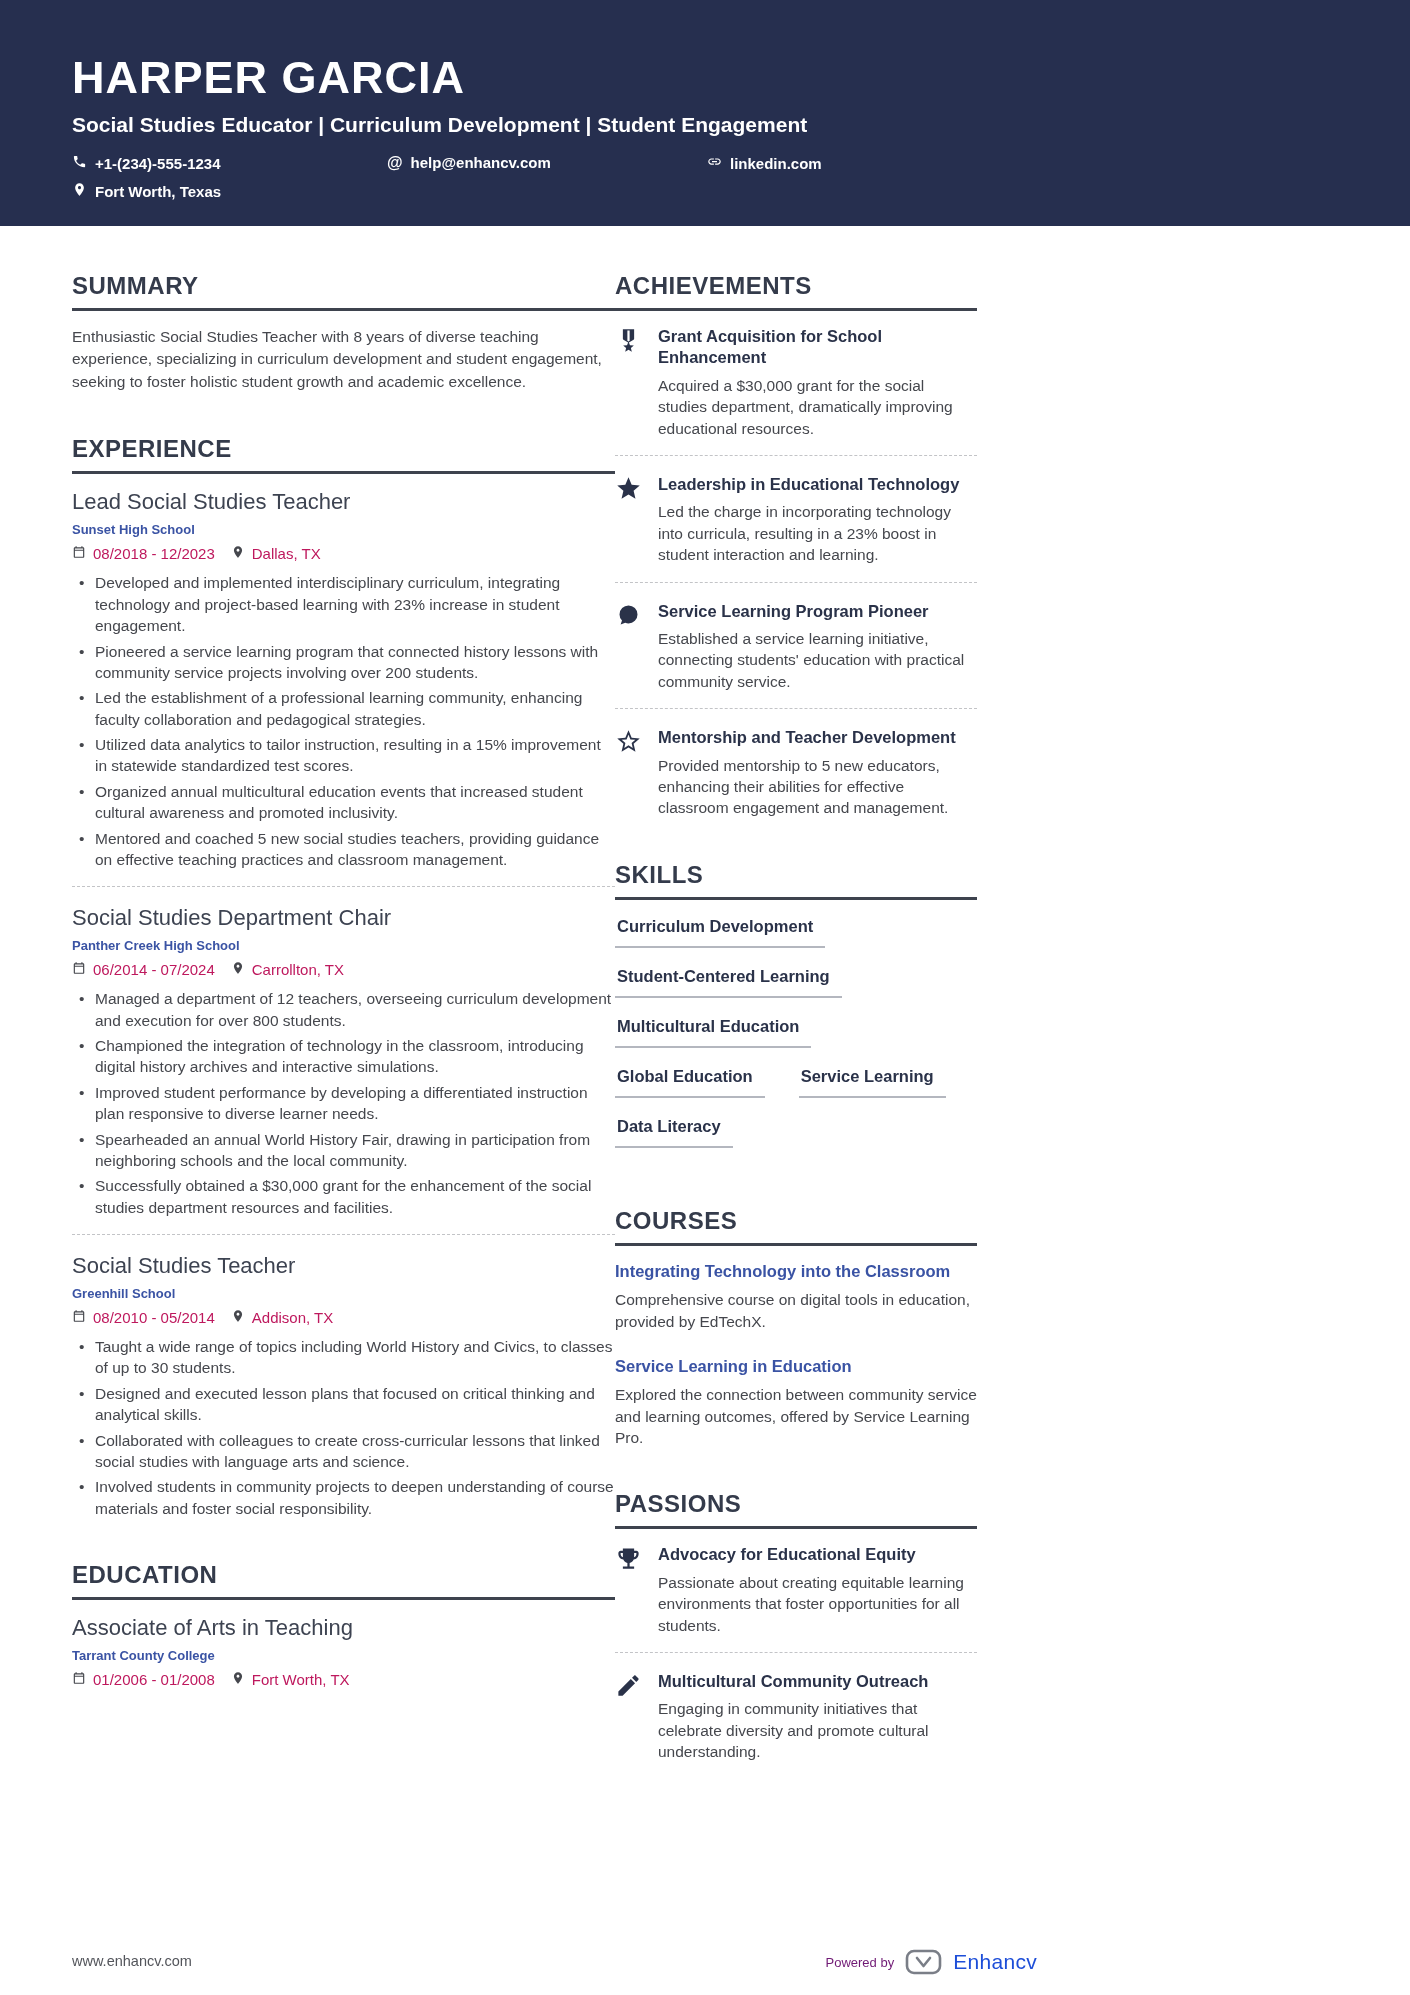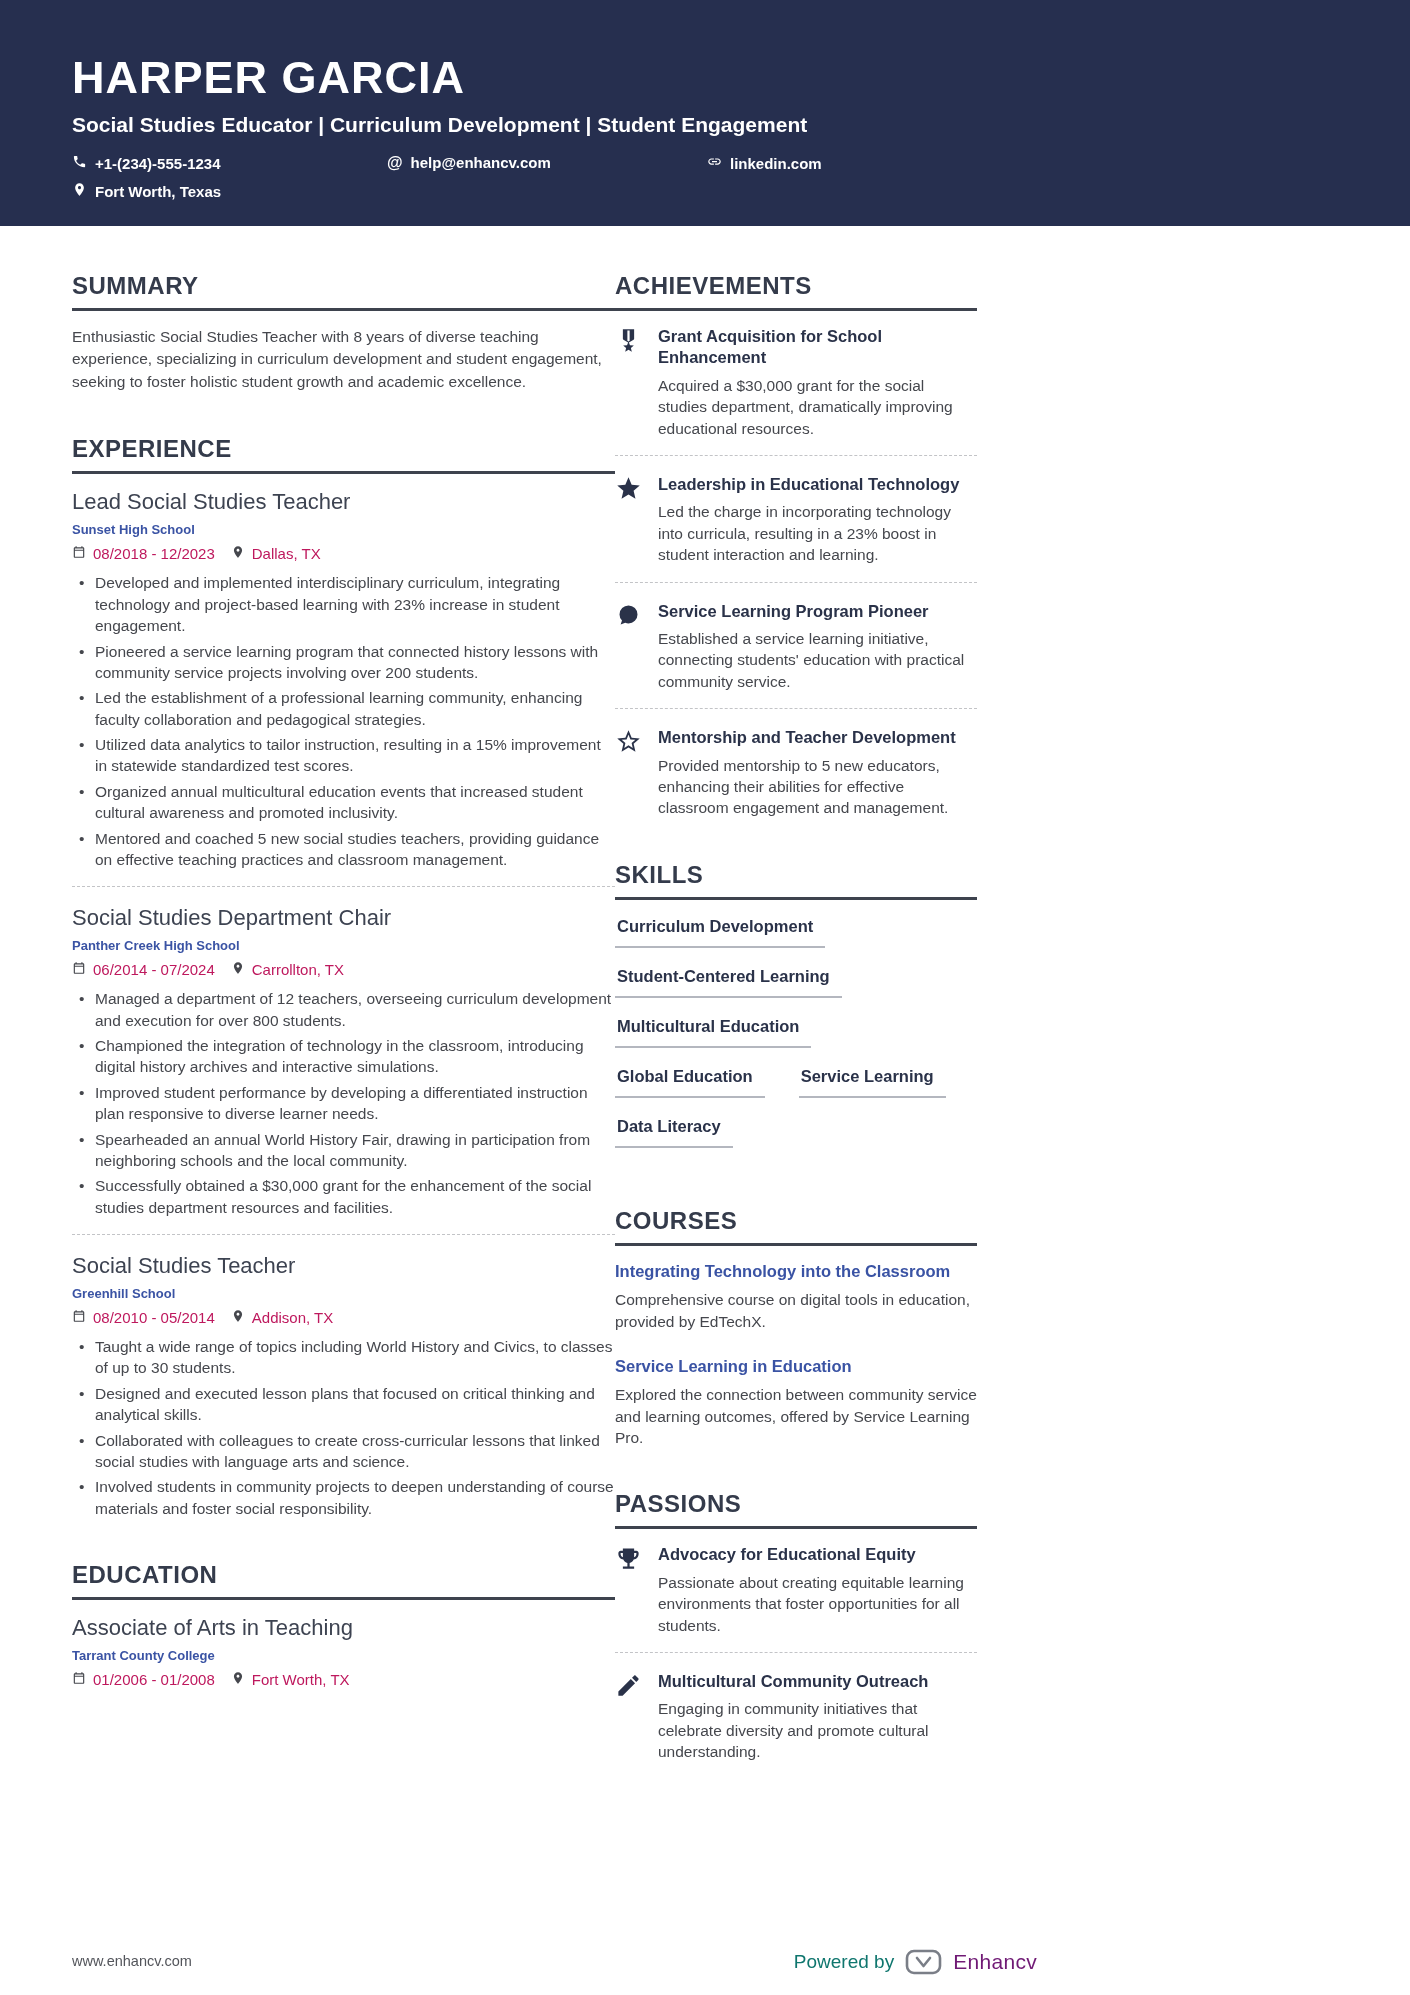--- a/index.html
+++ b/index.html
@@ -55,23 +55,23 @@
            border-bottom:2px solid #b4b7bf; margin-bottom:17px; }
 
   
   .course { margin-bottom:24px; }
   .course-title { font-size:16.5px; font-weight:bold; color:#3a53a4; margin-bottom:7px; line-height:1.3; }
   .course-text { font-size:15.5px; line-height:1.38; color:#45474d; }
 
   
   .footer-left { position:absolute; left:72px; bottom:26px; font-size:14.5px; color:#53555b; cursor:pointer; }
   .footer-right { position:absolute; right:373px; bottom:20px; display:flex; align-items:center; gap:11px; }
-  .powered { font-size:19px; color:#0f766e; }
+  .powered { font-size:13px; color:#701a75; }
   .brand-logo svg { width:37px; height:26px; display:block; }
-  .brand-name { font-size:21px; color:#701a75; letter-spacing:0.3px; }
+  .brand-name { font-size:21px; color:#1d4ed8; letter-spacing:0.3px; }
 </style>
 </head>
 <body>
 
 <div class="page">
 
   <header class="hdr">
     <div class="hdr-name">HARPER GARCIA</div>
     <div class="hdr-title">Social Studies Educator | Curriculum Development | Student Engagement</div>
     <div class="contact">

